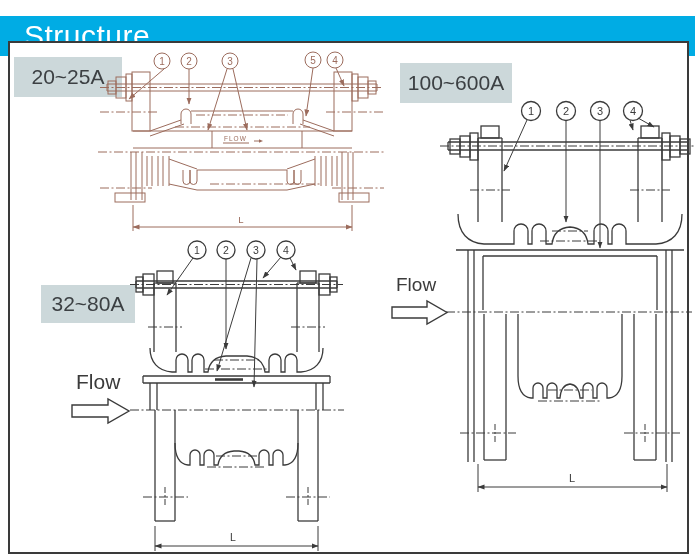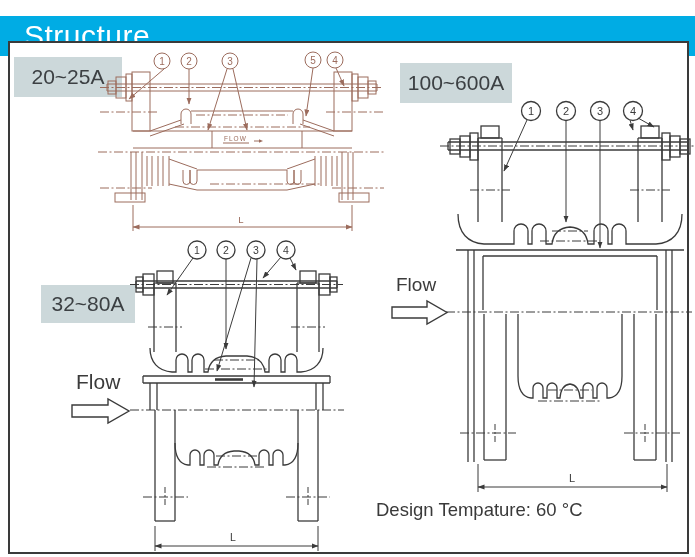--- a/index.html
+++ b/index.html
@@ -393,14 +393,13 @@
   </svg>
 </div>
 <div class="flow flow-large" style="left:390px;top:274px;">
   <div class="flow-text">Flow</div>
   <svg width="60" height="27" viewBox="0 0 60 27">
     <polygon points="2,8 37,8 37,2 57,13.5 37,25 37,19 2,19" fill="#ffffff" stroke="#3b3b3b" stroke-width="1.4"></polygon>
   </svg>
 </div>
 
 <div class="specs">
-  <div>Design Tempature:  60 °C</div>
 </div>
 
 </body></html>

